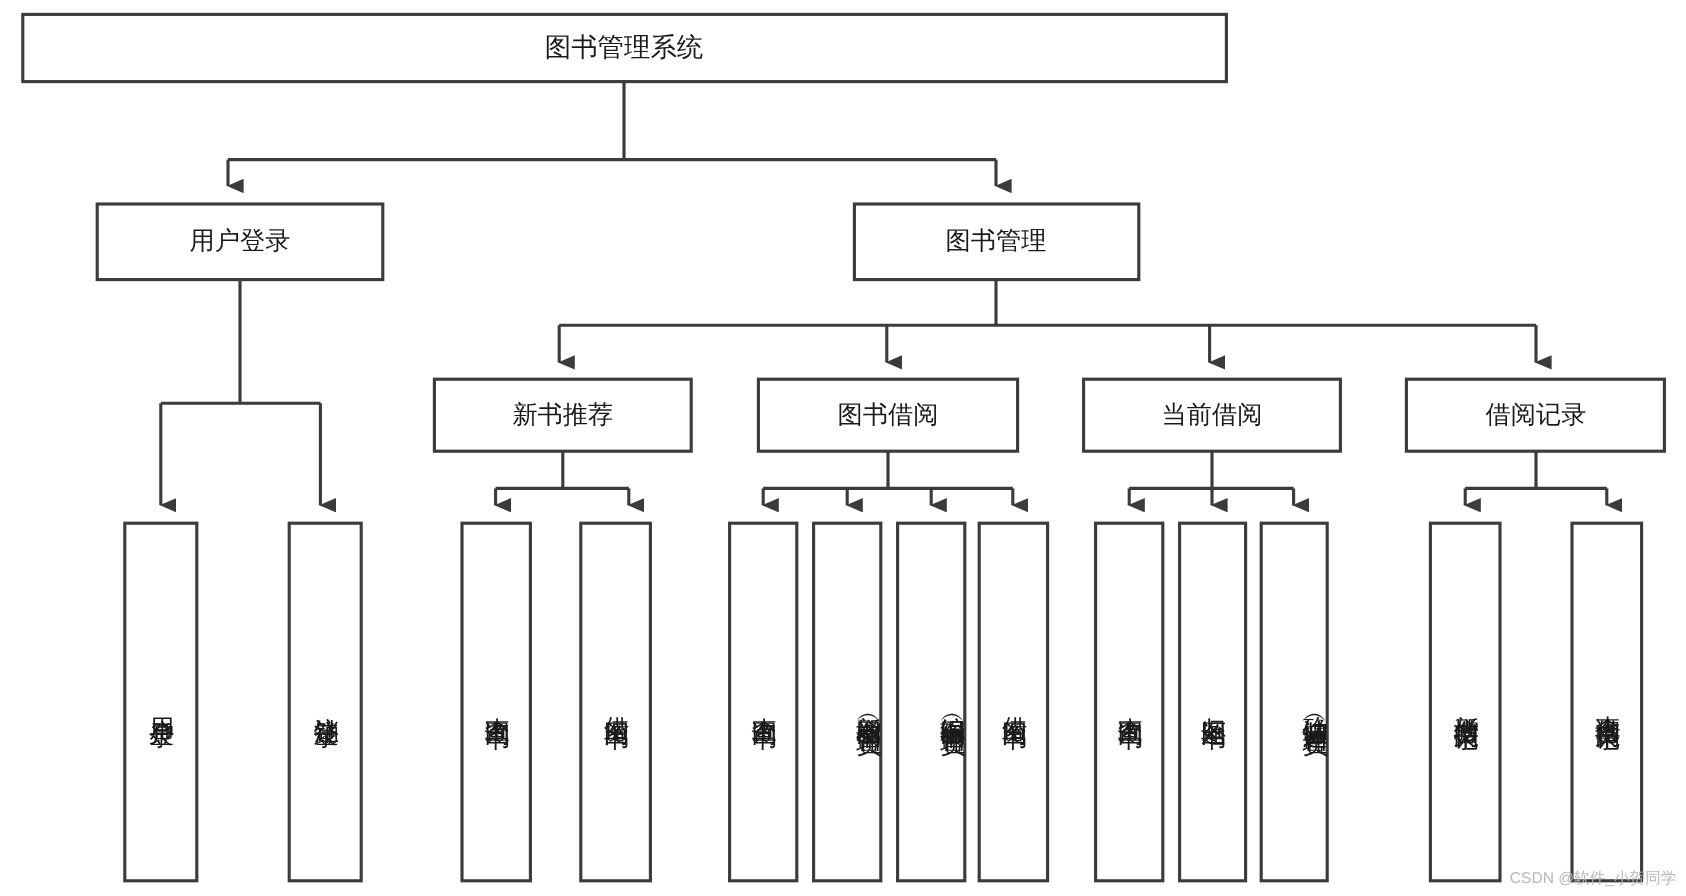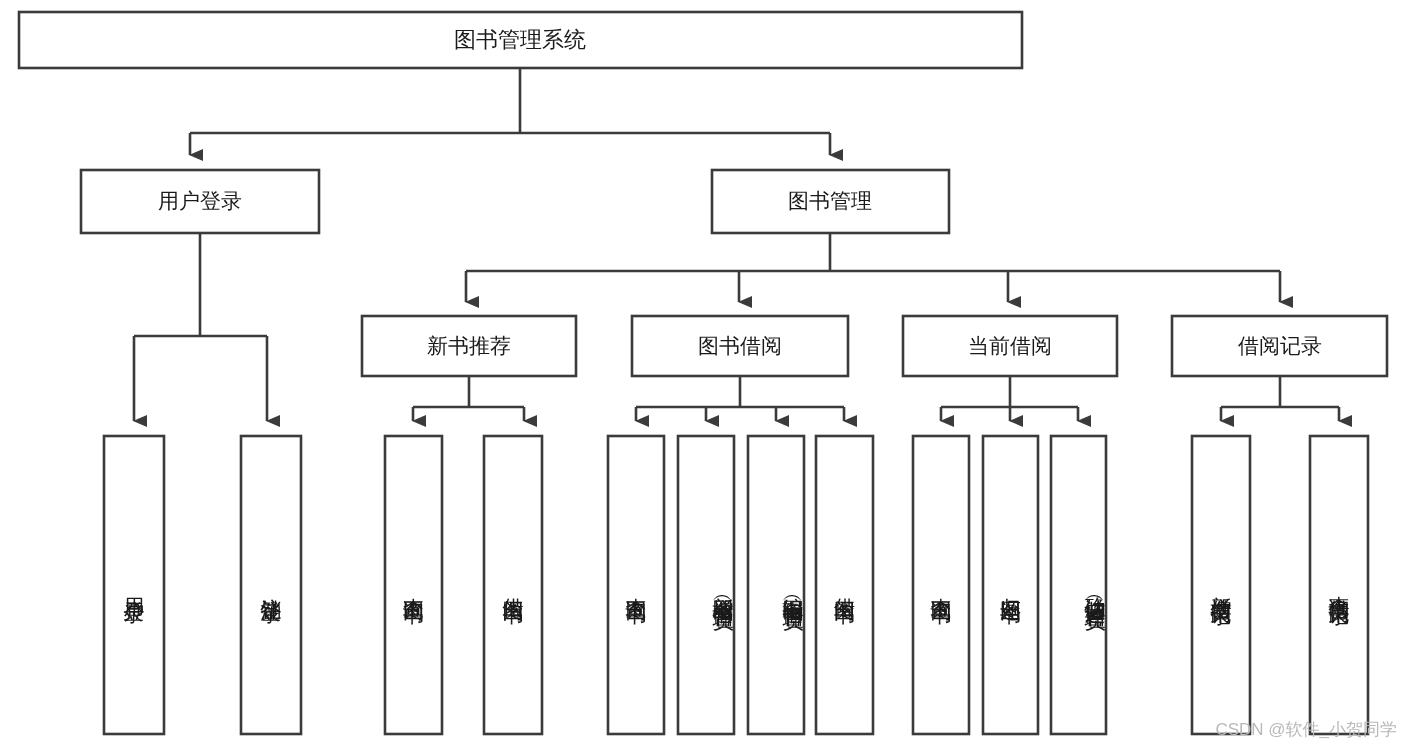--- a/index.html
+++ b/index.html
@@ -15,21 +15,21 @@
   .lbl-root{font-size:22px;}
   .vlabel{position:absolute;
           writing-mode:vertical-rl;text-orientation:upright;
           font-family:"Liberation Sans","DejaVu Sans",sans-serif;
           font-size:21px;color:#1a1a1a;line-height:1.04;
           letter-spacing:2px;
           display:flex;align-items:center;justify-content:center;
           pointer-events:none;white-space:nowrap;}
   #watermark{position:absolute;right:8px;bottom:6px;
              font-family:"Liberation Sans","DejaVu Sans",sans-serif;
-             font-size:17px;color:#b9b9b9;white-space:nowrap;}
+             font-size:13px;color:#b9b9b9;white-space:nowrap;}
 </style>
 </head>
 <body>
 
 <div id="diagram-root">
 
   <svg id="tree" viewBox="0 0 1405 747">
     <defs>
       <marker id="ah" viewBox="0 0 12 14" refX="6" refY="13" markerWidth="12" markerHeight="14" orient="auto-start-reverse" markerUnits="userSpaceOnUse">
         <path d="M0,0 L12,0 L6,14 Z" class="arrow-head"></path>

